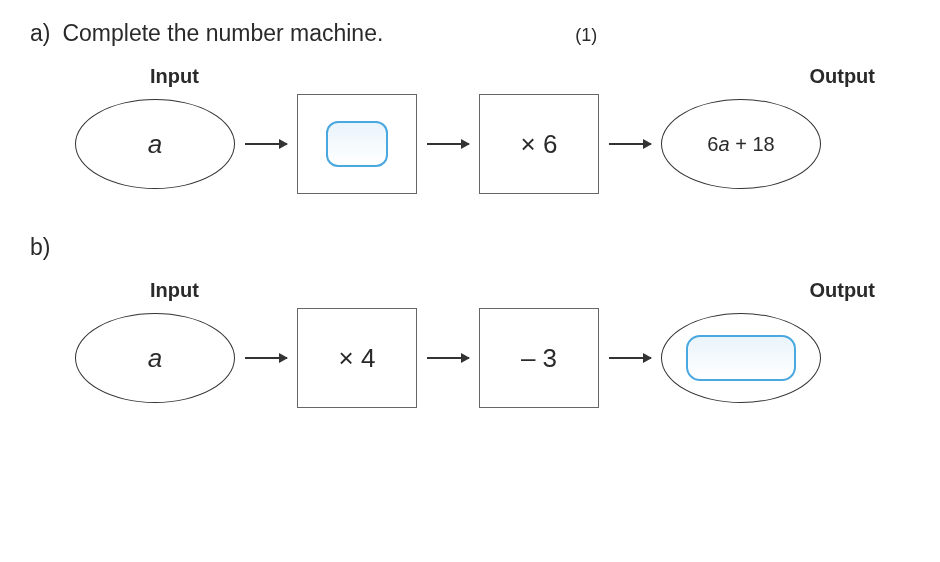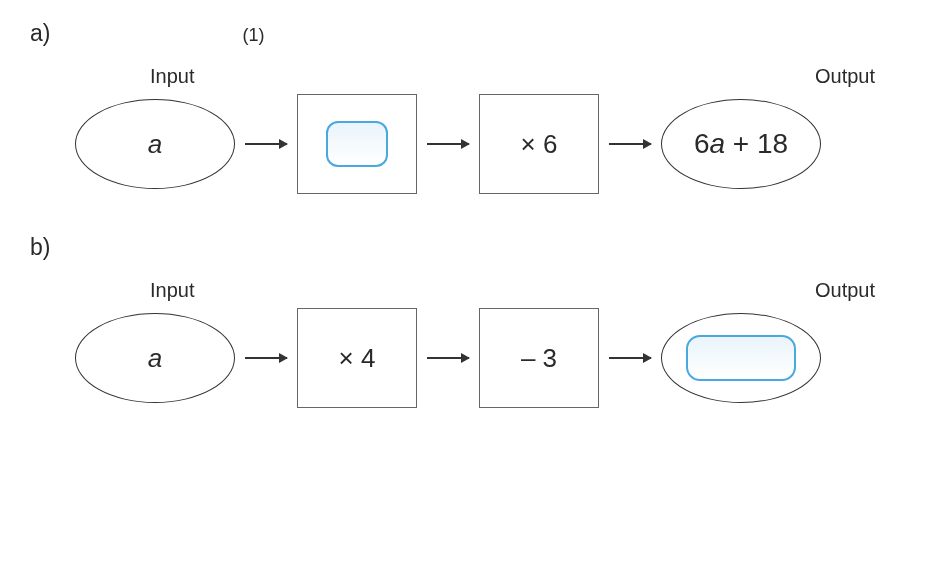--- a/index.html
+++ b/index.html
@@ -32,20 +32,21 @@
       font-size: 23px;
     }
     .marks {
       font-size: 18px;
       margin-left: 180px;
     }
     .labels-row {
       display: flex;
       margin-left: 60px;
       margin-bottom: 6px;
+      font-weight: bold;
     }
     .label-input {
       font-size: 20px;
       margin-left: 60px;
     }
     .label-output {
       font-size: 20px;
       margin-left: auto;
       margin-right: 35px;
     }
@@ -114,32 +115,33 @@
       background: linear-gradient(to bottom, #eaf4fb, #ffffff);
     }
     .input-pill-wide {
       width: 110px;
       height: 46px;
       border: 2.5px solid #4aa8e0;
       border-radius: 14px;
       background: linear-gradient(to bottom, #eaf4fb, #ffffff);
     }
     .output-text {
-      font-size: 28px;
+      font-size: 20px;
     }
     .output-text .italic {
       font-style: italic;
     }
   </style>
 </head>
 <body>
 
 <div class="question">
   <div class="q-header">
     <span class="q-label">a)</span>
+    <span class="q-text">Complete the number machine.</span>
     <span class="marks">(1)</span>
   </div>
   <div class="labels-row">
     <span class="label-input">Input</span>
     <span class="label-output">Output</span>
   </div>
   <div class="machine">
     <div class="oval">
       <span class="italic">a</span>
     </div>

